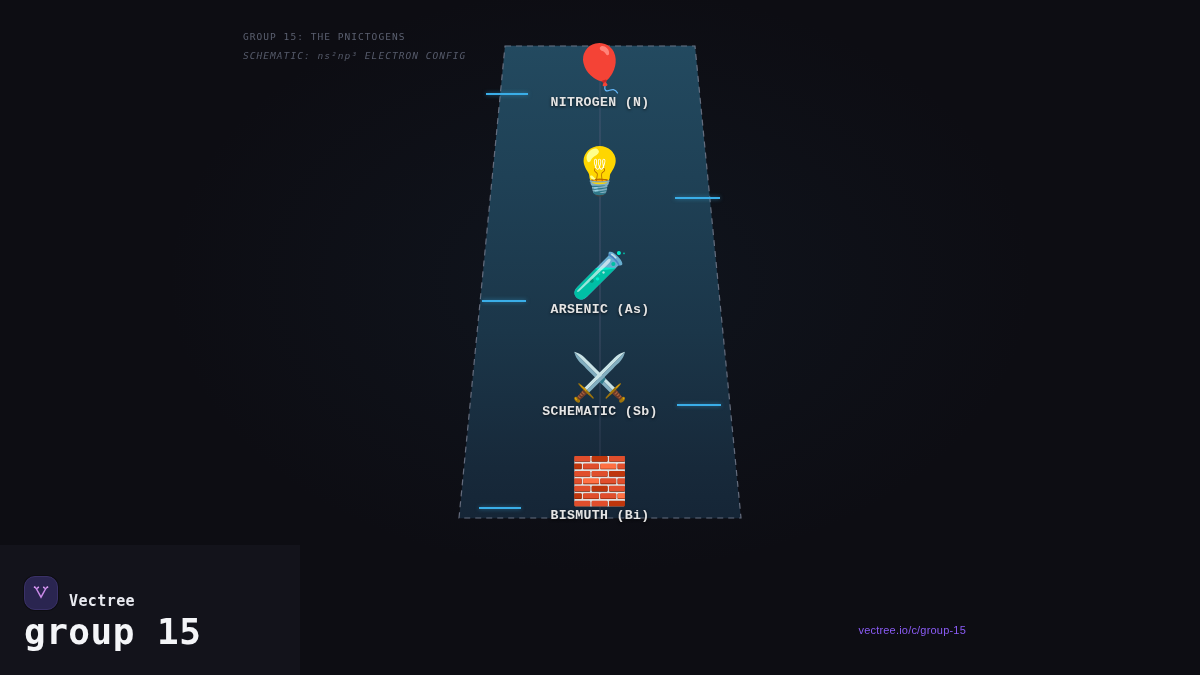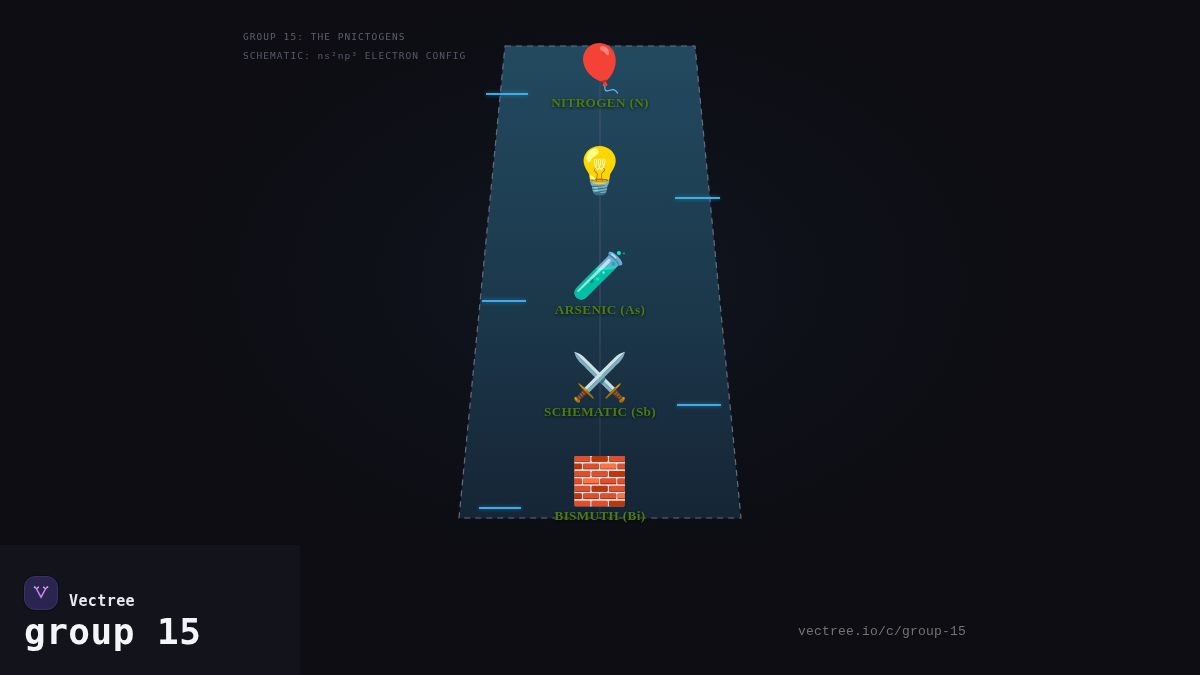--- a/index.html
+++ b/index.html
@@ -36,21 +36,21 @@
   .schematic {
     position:absolute;
     left:243px; top:27px;
     font-family:"DejaVu Sans Mono", monospace;
     font-size:9.5px;
     letter-spacing:1.05px;
     color:#5b6070;
     line-height:19px;
     white-space:nowrap;
   }
-  .schematic .l2 { color:#565b6b; }
+  .schematic .l2 { color:#565b6b;font-style:italic; }
 
   
   .panel-wrap {
     position:absolute;
     left:452px; top:40px;
     width:296px; height:486px;
   }
   .panel-shape {
     position:absolute; inset:0;
     clip-path: polygon(17.9% 1.2%, 82.1% 1.2%, 97.6% 98.4%, 2.4% 98.4%);
@@ -80,24 +80,24 @@
   }
   .node .icon {
     font-size:46px;
     line-height:52px;
     height:52px;
     display:block;
     font-family:"DejaVu Sans", sans-serif;
   }
   .node .elabel {
     display:block;
-    font-family:Liberation Serif, serif;
+    font-family:Liberation Mono, monospace;
     font-size:13.2px;
     font-weight:bold;
-    color:#4d7c0f;
+    color:#e5e5e5;
     letter-spacing:.35px;
     text-shadow:0 1px 3px rgba(0,0,0,.75);
     margin-top:1px;
     white-space:nowrap;
   }
 
   
   .tick {
     position:absolute;
     height:2px;
@@ -134,23 +134,23 @@
     font-family:"DejaVu Sans Mono", monospace;
     font-size:36px;
     font-weight:bold;
     color:#f4f5f8;
     letter-spacing:.5px;
     line-height:44px;
   }
   .url {
     position:absolute;
     right:24px; top:624px;
-    font-family:Liberation Mono, monospace;
-    font-size:13px;
-    color:#737373;
+    font-family:Liberation Sans, sans-serif;
+    font-size:11px;
+    color:#8b5cf6;
     letter-spacing:.2px;
   }
 </style>
 </head>
 <body>
 
 <div id="stage">
 
   <div class="bg-wash"></div>
   <div class="bg-wash2"></div>

